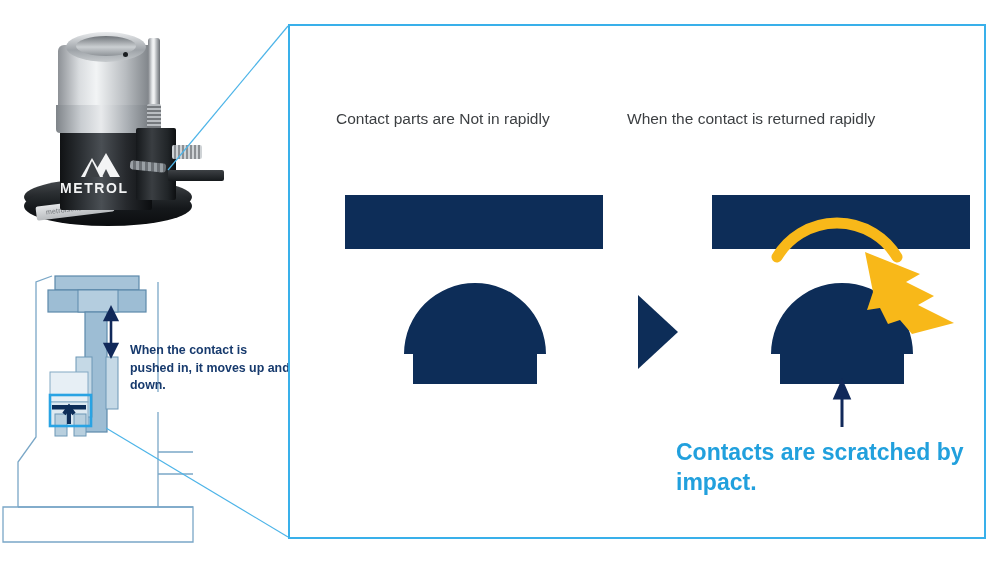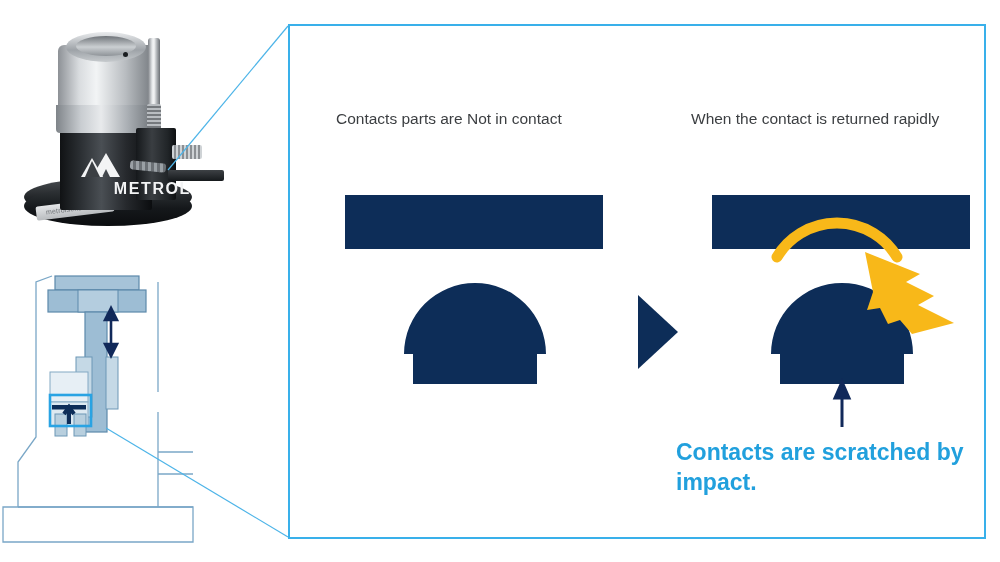--- a/index.html
+++ b/index.html
@@ -24,22 +24,22 @@
       background:linear-gradient(180deg,#6f7479,#cbcfd2 55%,#8e9398);}
   .sensor-cap-hole{position:absolute;left:123px;top:42px;width:5px;height:5px;border-radius:50%;background:#1b1e21;}
   .sensor-base{position:absolute;left:24px;top:176px;width:168px;height:40px;border-radius:50%;
       background:linear-gradient(180deg,#35393d,#15181b 55%,#0b0d0f);}
   .sensor-base2{position:absolute;left:24px;top:168px;width:168px;height:38px;border-radius:50%;
       background:linear-gradient(180deg,#4a4e52,#1c1f22 60%,#101315);}
   .sensor-label{position:absolute;left:36px;top:192px;width:78px;height:14px;
       background:linear-gradient(180deg,#e4e6e8,#b9bcbf);transform:rotate(-7deg);border-radius:2px;
       font-size:7px;color:#6d7175;text-align:center;line-height:14px;letter-spacing:.2px;overflow:hidden;}
   .logo-mark{position:absolute;left:76px;top:142px;width:60px;height:26px;}
-  .logo-text{position:absolute;left:60px;top:170px;width:92px;text-align:right;
-      color:#f2f3f4;font-size:16px;letter-spacing:1.6px;font-weight:700;padding-left:39px;}
+  .logo-text{position:absolute;left:60px;top:170px;width:92px;text-align:left;
+      color:#f2f3f4;font-size:14px;letter-spacing:1.6px;font-weight:700;}
   .rod{position:absolute;left:148px;top:28px;width:12px;height:84px;border-radius:3px;
       background:linear-gradient(90deg,#7e8287,#e7e9eb 35%,#f4f5f6 50%,#a9adb1 75%,#6c7075);}
   .rod-thread{position:absolute;left:147px;top:94px;width:14px;height:28px;border-radius:2px;
       background:repeating-linear-gradient(180deg,#b9bdc1 0 2px,#75797d 2px 4px);}
   .bracket{position:absolute;left:136px;top:118px;width:40px;height:72px;border-radius:2px;
       background:linear-gradient(90deg,#15181b,#3a3e42 40%,#202427 80%,#0d0f11);}
   .bracket-arm{position:absolute;left:168px;top:160px;width:56px;height:11px;border-radius:2px;
       background:linear-gradient(180deg,#3d4145,#16191c);}
   .knurl{position:absolute;left:172px;top:135px;width:30px;height:14px;border-radius:2px;
       background:repeating-linear-gradient(90deg,#cfd3d6 0 2px,#8b8f93 2px 4px);}
@@ -54,21 +54,21 @@
       font-size:12.4px;line-height:1.42;font-weight:600;}
 
   
   .conn{position:absolute;left:0;top:0;width:1000px;height:562px;pointer-events:none;}
 
   
   .panel{position:absolute;left:288px;top:24px;width:698px;height:515px;
       border:2px solid #39b0ea;box-sizing:border-box;background:#fff;}
   .hdr{position:absolute;color:#3c3f42;font-size:15.5px;white-space:nowrap;}
   .hdr-left{left:336px;top:110px;}
-  .hdr-right{left:691px;top:110px;}
+  .hdr-right{left:627px;top:110px;}
   .caption{position:absolute;left:676px;top:438px;width:310px;text-align:left;
       color:#21a0dd;font-size:23px;font-weight:700;line-height:1.3;}
   .vis{position:absolute;left:288px;top:24px;width:698px;height:515px;}
 </style>
 </head>
 <body>
 
 <div class="stage">
 
   <div class="photo">
@@ -129,29 +129,30 @@
 
     <rect x="50" y="133" width="41" height="31" fill="none" stroke="#29a3e3" stroke-width="2.6"></rect>
 
     <g stroke="#11295a" stroke-width="2.6" fill="#11295a">
       <line x1="111" y1="54" x2="111" y2="86"></line>
       <polygon points="111,46 105,58 117,58"></polygon>
       <polygon points="111,94 105,82 117,82"></polygon>
     </g>
   </svg>
 
+  <div class="note">When the contact is pushed in, it moves up and down.</div>
 
   <svg class="conn">
     <line x1="168" y1="170" x2="288" y2="26" stroke="#4db4e8" stroke-width="1.2"></line>
     <line x1="106" y1="428" x2="288" y2="537" stroke="#4db4e8" stroke-width="1.2"></line>
   </svg>
 
   <div class="panel"></div>
 
-  <div class="hdr hdr-left">Contacts parts are Not in contact</div>
+  <div class="hdr hdr-left">Contact parts are Not in rapidly</div>
   <div class="hdr hdr-right">When the contact is returned rapidly</div>
 
   <svg class="vis" viewBox="0 0 698 515">
 
     <g>
       <rect x="57" y="171" width="258" height="54" fill="#0d2d58"></rect>
       <path d="M125 360 L125 330 L116 330 A71 71 0 1 1 258 330 L249 330 L249 360 Z" fill="#0d2d58"></path>
     </g>
 
     <polygon points="350,271 390,308 350,345" fill="#0d2d58"></polygon>

